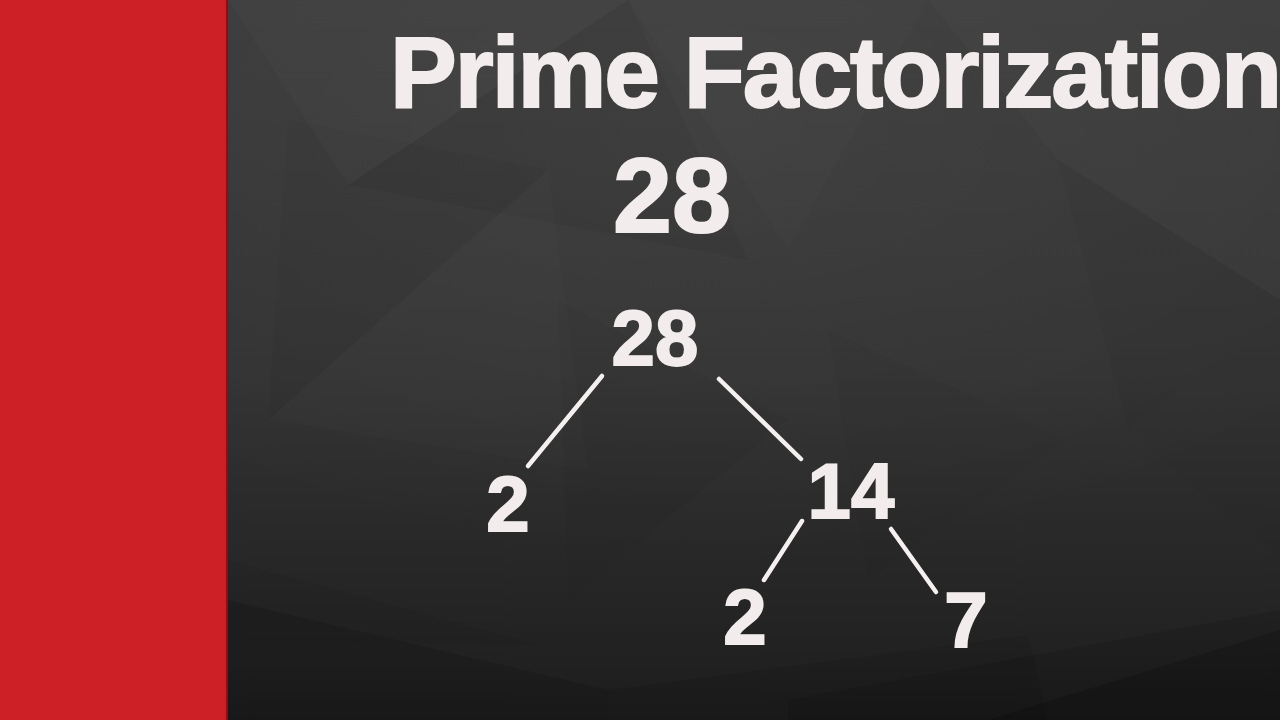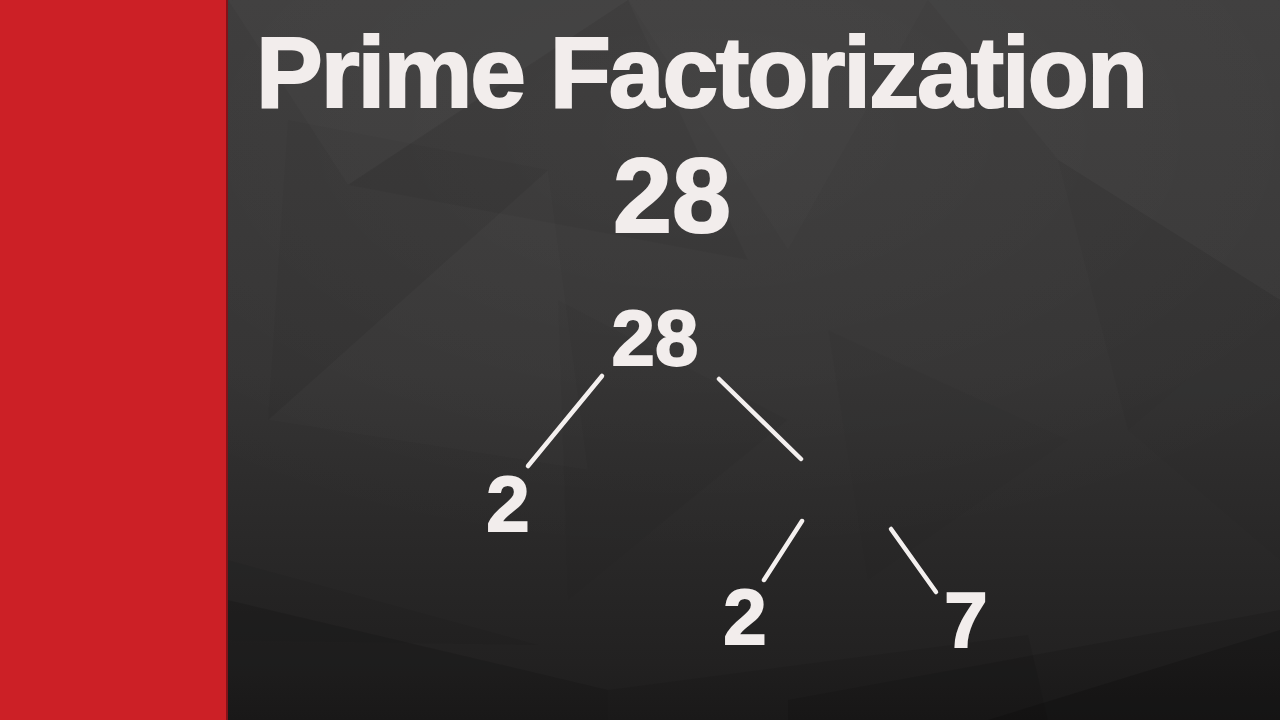--- a/index.html
+++ b/index.html
@@ -29,29 +29,28 @@
   .stage{
     position:absolute;left:228px;top:0;width:1052px;height:720px;
     background:
       radial-gradient(140% 110% at 45% 18%, rgba(255,255,255,0.045) 0%, rgba(255,255,255,0) 55%),
       linear-gradient(180deg, var(--bg-top) 0%, var(--bg-mid) 52%, var(--bg-bottom) 92%, #1d1c1c 100%);
   }
   .texture{position:absolute;inset:0;width:100%;height:100%;}
 
   .title{
     position:absolute;left:228px;top:22px;width:1052px;
-    text-align:left;
+    text-align:right;
     color:var(--ink);
     font-size:100px;
     font-weight:700;
     letter-spacing:-2px;
     line-height:1;
     -webkit-text-stroke:2px var(--ink);
     white-space:nowrap;
-    padding-left:28px;
   }
   .subtitle{
     position:absolute;left:672px;top:142px;
     transform:translateX(-50%);
     color:var(--ink);
     font-size:106px;
     font-weight:700;
     line-height:1;
     -webkit-text-stroke:2px var(--ink);
   }
@@ -106,17 +105,18 @@
   <svg class="edges" viewBox="0 0 1280 720" preserveAspectRatio="none" aria-hidden="true">
       <line x1="602" y1="376" x2="528" y2="466"></line>
       <line x1="719" y1="379" x2="801" y2="459"></line>
       <line x1="802" y1="521" x2="764" y2="580"></line>
       <line x1="891" y1="529" x2="936" y2="592"></line>
     </svg>
 
   <div class="tree-nodes">
       <div class="tree-node" style="left: 655px; top: 338px;">28</div>
       <div class="tree-node" style="left: 508px; top: 504px;">2</div>
+      <div class="tree-node" style="left: 851px; top: 491px;">14</div>
       <div class="tree-node" style="left: 745px; top: 617px;">2</div>
       <div class="tree-node" style="left: 966px; top: 620px;">7</div>
     </div>
 
 </div>
 
 </body></html>

